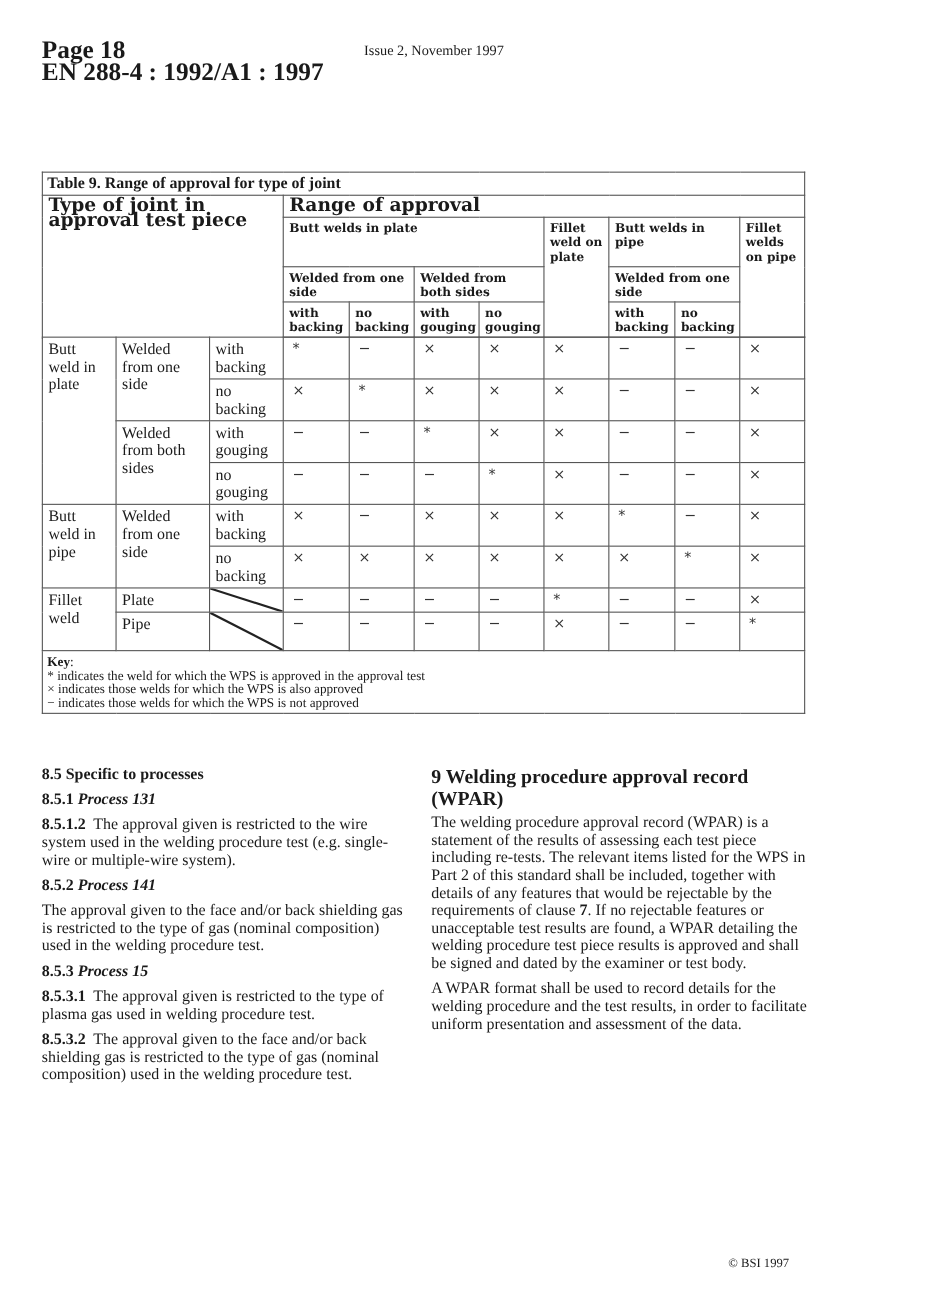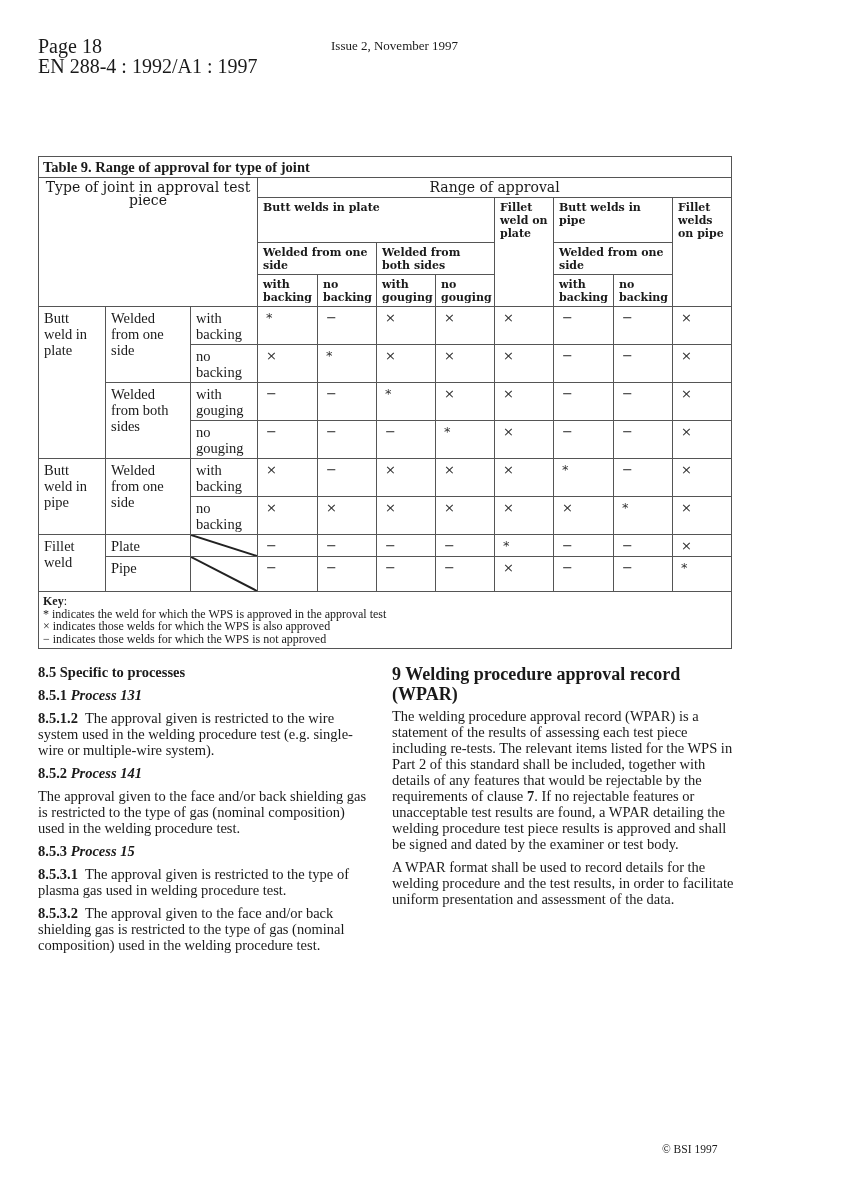--- a/index.html
+++ b/index.html
@@ -1,34 +1,34 @@
 <!DOCTYPE html>
 <html><head>
 <meta charset="utf-8">
 <style>
   html, body { margin:0; padding:0; background:#ffffff; }
   body { width:841px; height:1190px; position:relative; overflow:hidden;
          font-family:"Liberation Serif","DejaVu Serif",serif; color:#1a1a1a; }
-  .hdr-left { position:absolute; left:38px; top:36px; font-weight:normal; font-size:20px; line-height:20px; }
+  .hdr-left { position:absolute; left:38px; top:36px; font-weight:bold; font-size:23px; line-height:20px; }
   .hdr-right { position:absolute; left:331px; top:36px; font-size:13px; line-height:20px; }
 
   table.t9 { position:absolute; left:38px; top:156px; width:693px; border-collapse:collapse;
              table-layout:fixed; font-size:14px; }
   table.t9 td { border:1px solid #555; vertical-align:top; padding:3px 5px 2px 5px; line-height:16px; }
   .cap { font-weight:bold; font-size:14.5px; padding:2px 4px !important; height:14px; }
-  .hd { font-weight:normal; font-size:14px; line-height:13px !important; font-family:"DejaVu Serif",serif;text-align:center; }
+  .hd { font-weight:bold; font-size:17px; line-height:13px !important; font-family:"DejaVu Serif",serif; }
   .hd2 { font-weight:bold; font-size:11px; line-height:13px !important; font-family:"DejaVu Serif",serif; }
   .rowlbl { font-size:14.5px;margin-left:34px; }
   .sym { font-family:"DejaVu Sans",sans-serif; font-size:13px; color:#333; padding-left:8px !important; }
   .diag { padding:0 !important; position:relative; }
   .diag svg { position:absolute; left:0; top:0; width:100%; height:100%; }
   .key { font-size:12px; line-height:12.5px !important; padding:3px 4px !important;border-radius:23px; }
   .key b { font-size:12px; }
 
-  .col { position:absolute; font-size:14.5px; line-height:16px; }
+  .col { position:absolute; font-size:14.5px; line-height:16px;margin-top:32px; }
   .col p { margin:0 0 7px 0; }
   .h-sec { font-weight:bold; font-size:14.5px; margin:0 0 7px 0; }
   .h-big { font-weight:bold; font-size:18px; line-height:20px; margin:0 0 4px 0; }
   .footer { position:absolute; left:662px; top:1143px; font-size:11.5px; }
 </style>
 </head>
 <body>
 
 <div class="hdr-left">
   <div>Page 18</div>

